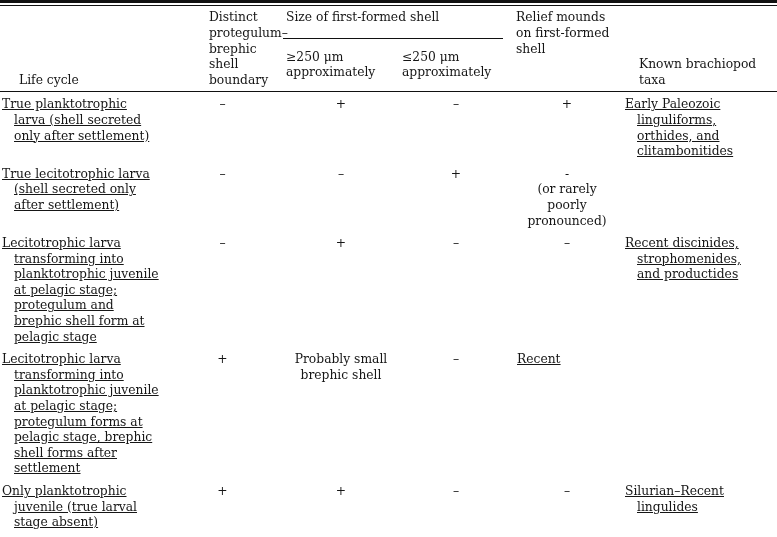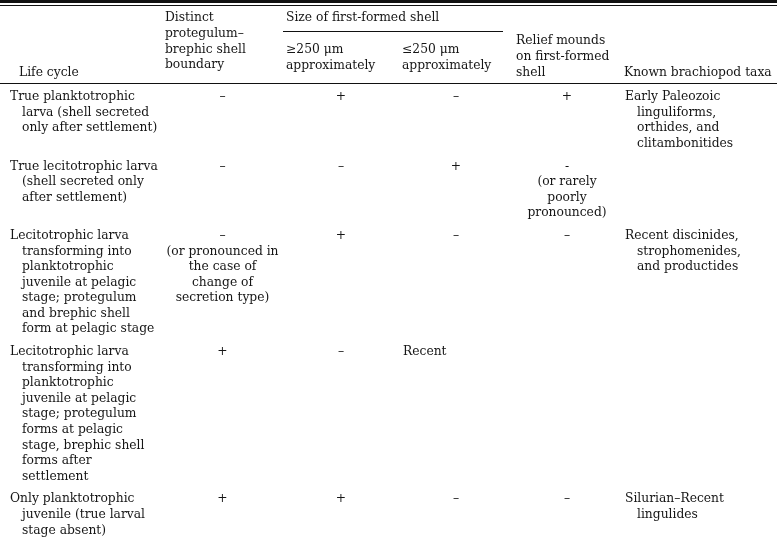--- a/index.html
+++ b/index.html
@@ -27,37 +27,37 @@
 
   
   .thead{
     border-bottom:1.2px solid #111;
     padding-top:4px;
     padding-bottom:3px;
     grid-template-rows:auto auto;
   }
   .th{padding-left:3px;}
   .th-lifecycle{grid-column:1;grid-row:1/3;align-self:end;padding-left:19px;}
-  .th-boundary{grid-column:2;grid-row:1/3;align-self:start;}
+  .th-boundary{grid-column:2;grid-row:1/3;align-self:start;margin-left:44px;}
   .th-sizegroup{
     grid-column:3/5;grid-row:1;align-self:start;
     border-bottom:1.1px solid #111;
-    padding-bottom:5px;margin-bottom:3px;margin-right:10px;
+    padding-bottom:12px;margin-bottom:3px;margin-right:10px;
   }
   .th-sublarge{grid-column:3;grid-row:2;align-self:start;}
   .th-subsmall{grid-column:4;grid-row:2;align-self:start;}
-  .th-relief{grid-column:5;grid-row:1/3;align-self:start;margin-top:23px;}
-  .th-taxa{grid-column:6;grid-row:1/3;align-self:end;}
+  .th-relief{grid-column:5;grid-row:1/3;align-self:start;}
+  .th-taxa{grid-column:6;grid-row:1/3;align-self:end;margin-left:15px;}
 
   
   .tbody{padding-top:4px;}
   .row{padding-top:1px;padding-bottom:6px;}
-  .cell-lifecycle{padding-left:22px;text-indent:-12px;}
+  .cell-lifecycle{padding-left:14px;text-indent:-12px;text-decoration:underline;}
   .cell-center{text-align:center;padding:0 4px;}
-  .cell-taxa{padding-left:16px;padding-right:17px;text-indent:-12px;}
+  .cell-taxa{padding-left:16px;padding-right:17px;text-indent:-12px;text-decoration:underline;}
   .note:empty{display:none;}
   .note{display:block;}
 </style>
 </head>
 <body>
 
 <div id="page">
   <div class="rule-top-thick"></div>
   <div class="rule-top-thin"></div>
 
@@ -104,38 +104,40 @@
       <div class="cell cell-center">
           <span class="note">-</span>
           <span class="note">(or rarely poorly pronounced)</span>
         </div>
     </div>
 
     <div class="grid row">
       <div class="cell cell-lifecycle">Lecitotrophic larva transforming into planktotrophic juvenile at pelagic stage; protegulum and brephic shell form at pelagic stage</div>
       <div class="cell cell-center">
           <span class="note">–</span>
-          <span class="note">(or pronounced in the case of change of secretion type)</span>
         </div>
       <div class="cell cell-center">
           <span class="note">+</span>
         </div>
       <div class="cell cell-center">
           <span class="note">–</span>
         </div>
       <div class="cell cell-center">
           <span class="note">–</span>
         </div>
       <div class="cell cell-taxa">Recent discinides, strophomenides, and productides</div>
     </div>
 
     <div class="grid row">
       <div class="cell cell-lifecycle">Lecitotrophic larva transforming into planktotrophic juvenile at pelagic stage; protegulum forms at pelagic stage, brephic shell forms after settlement</div>
       <div class="cell cell-center">
           <span class="note">+</span>
+        </div>
+      <div class="cell cell-center">
+          <span class="note">Probably small brephic shell</span>
         </div>
       <div class="cell cell-center">
           <span class="note">–</span>
         </div>
       <div class="cell cell-taxa">Recent</div>
     </div>
 
     <div class="grid row">
       <div class="cell cell-lifecycle">Only planktotrophic juvenile (true larval stage absent)</div>
       <div class="cell cell-center">

